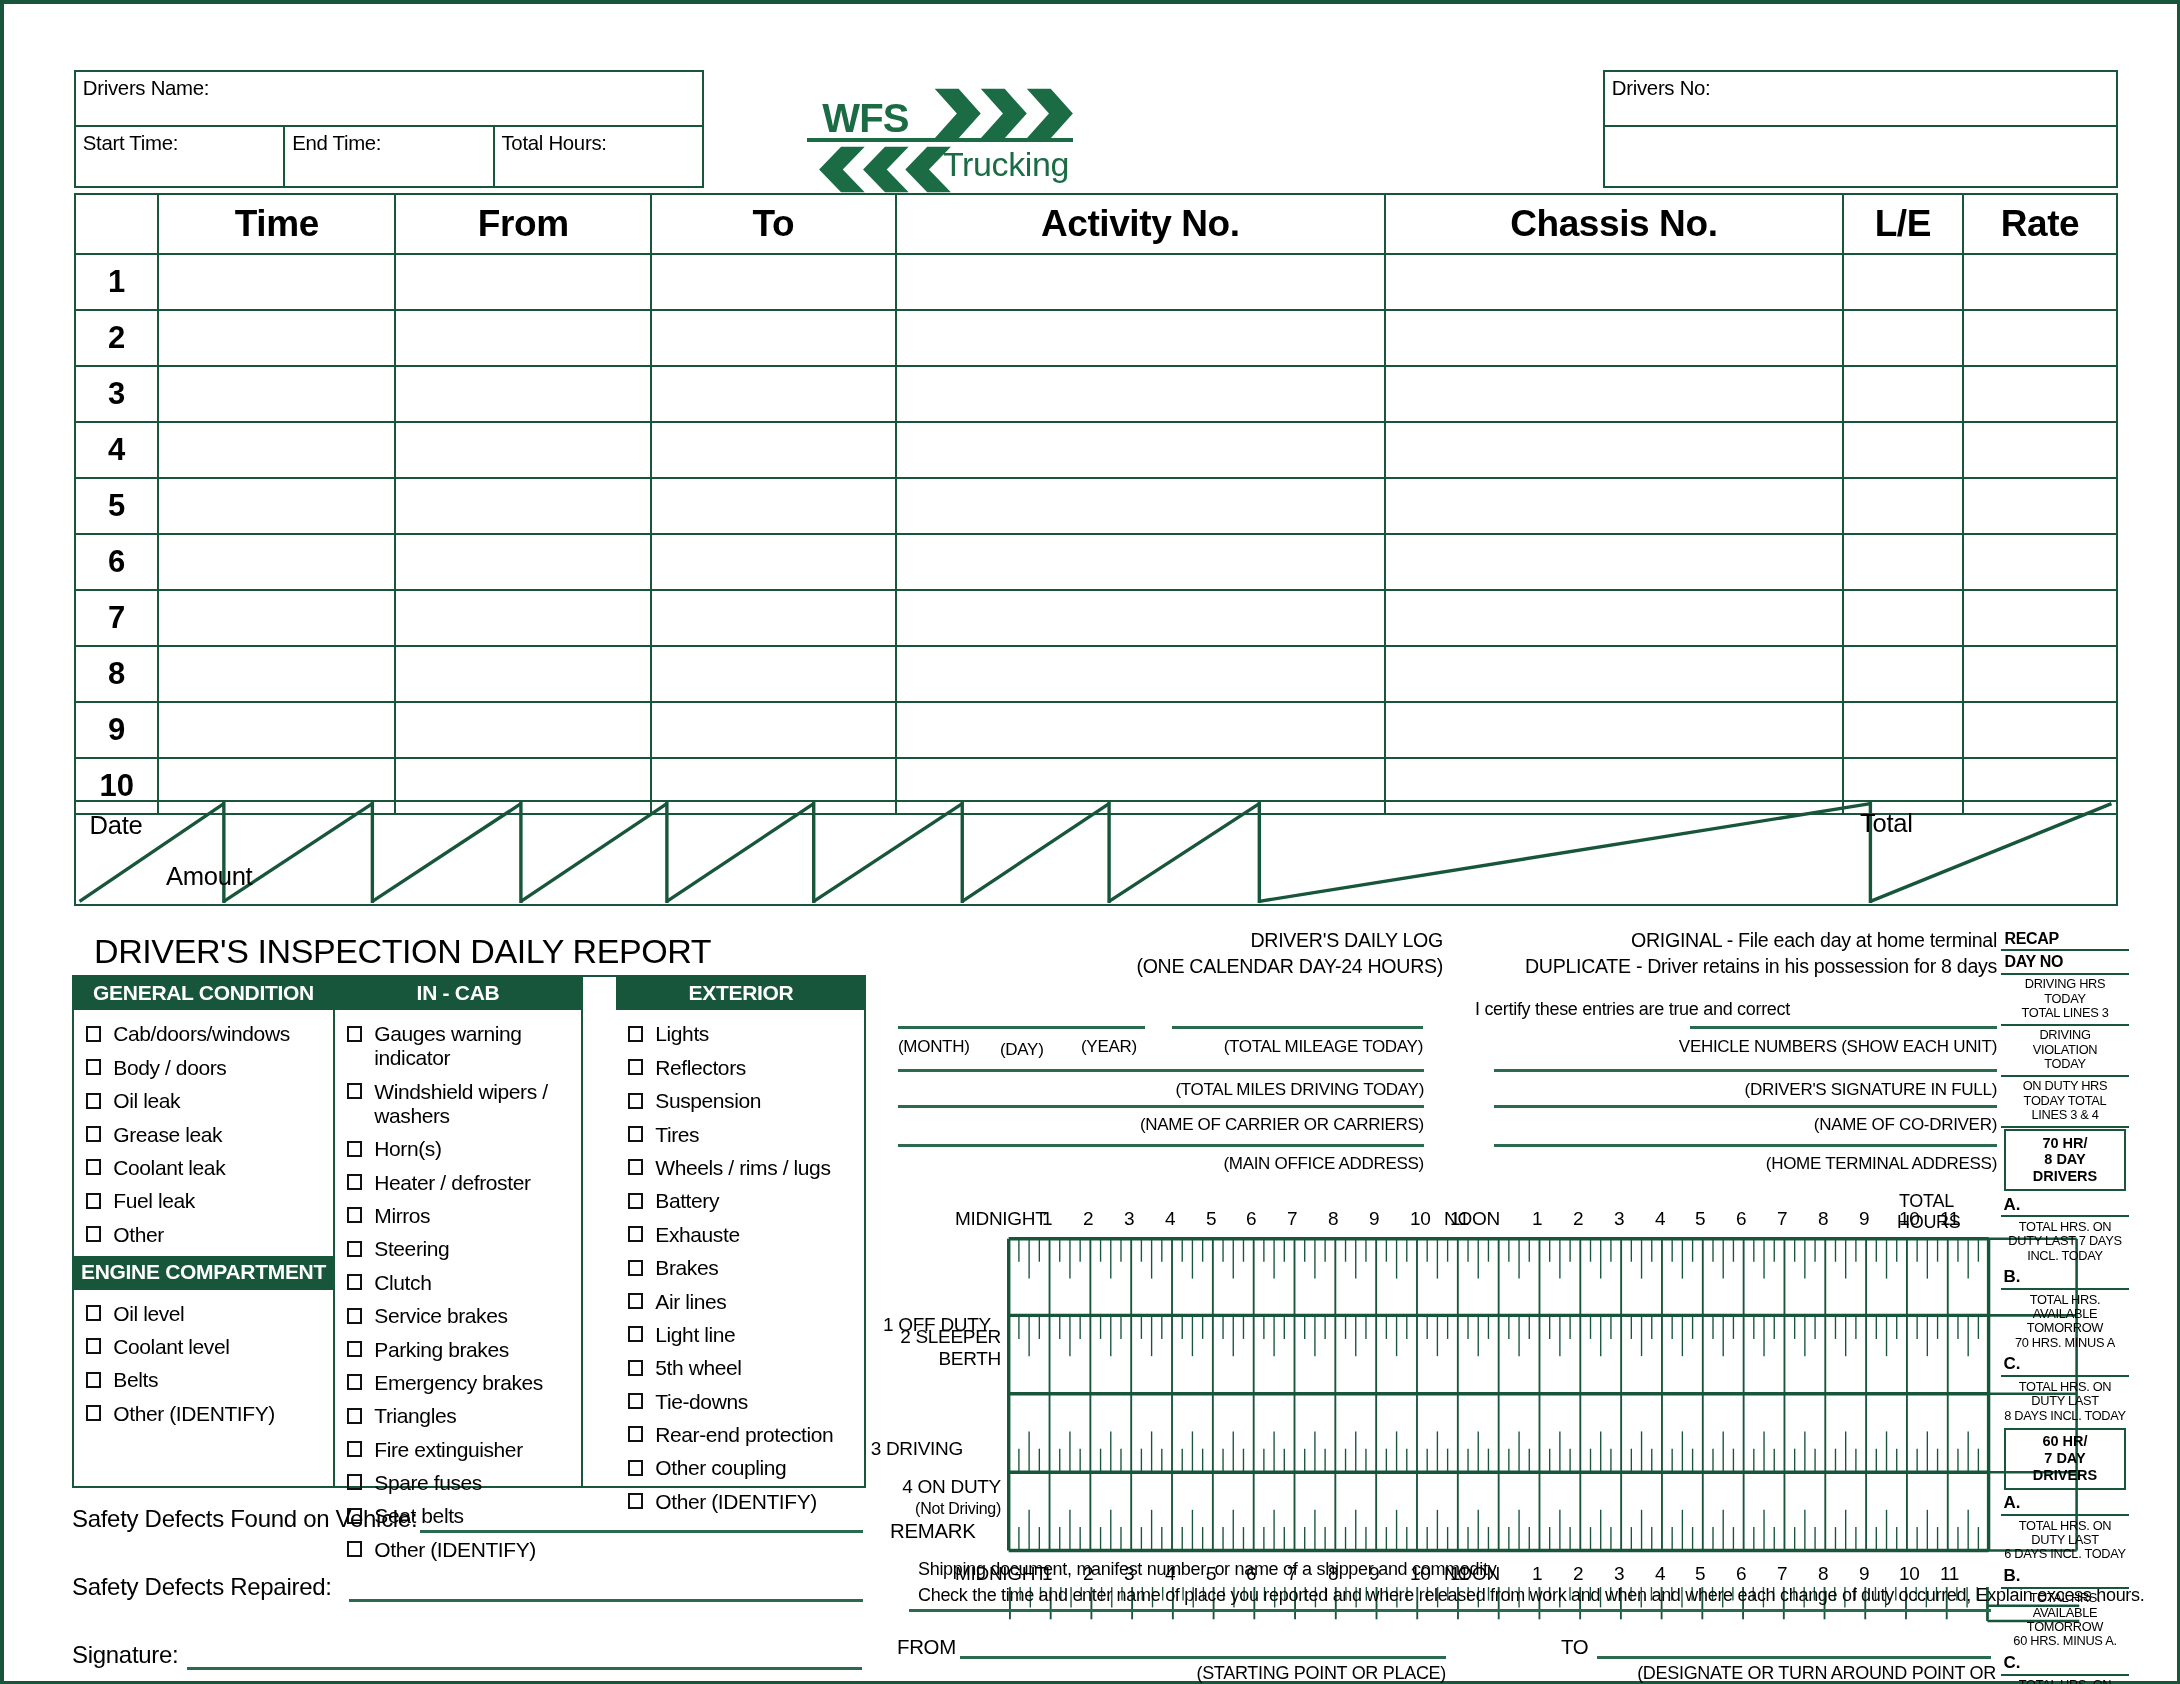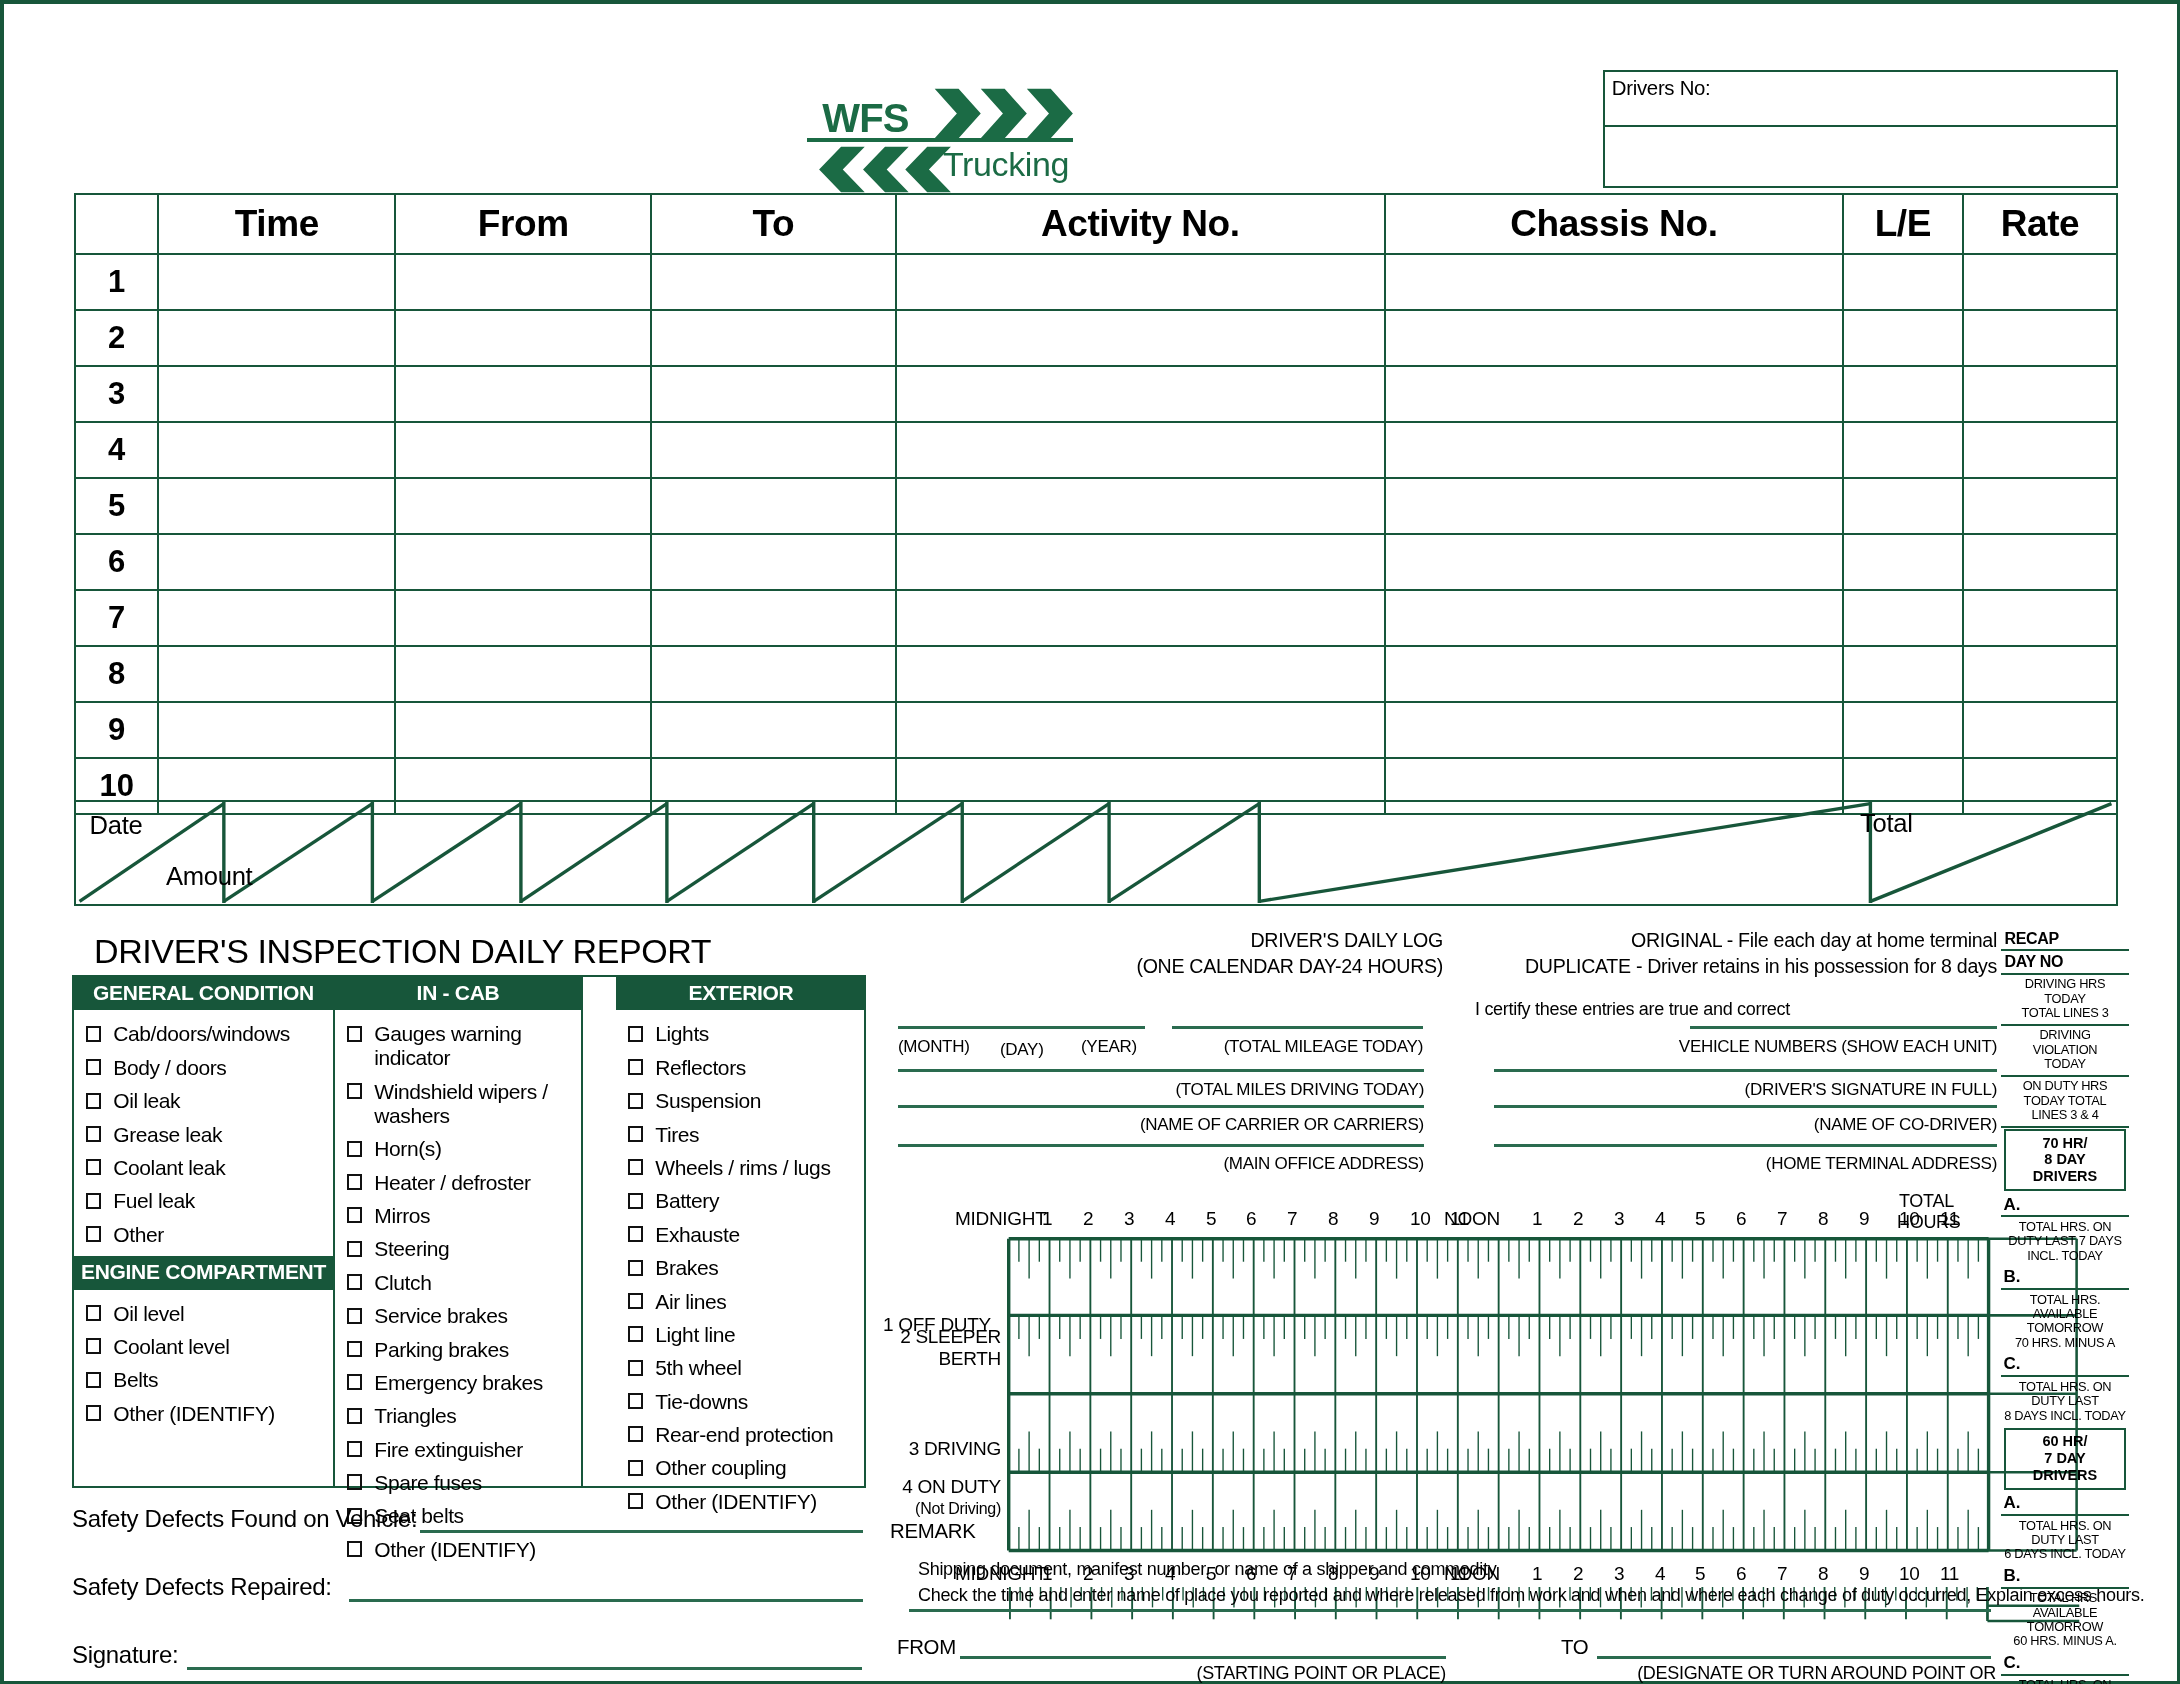--- a/index.html
+++ b/index.html
@@ -189,20 +189,36 @@
   }
   .rc-plain{font-size:12.8px;line-height:1.12;padding:2.6px 1.7px 3.4px 1.7px;letter-spacing:-0.3px;text-align:center;}
 </style>
 </head>
 <body>
 
 <div class="page">
 
   <div class="header">
 
+    <div class="hdr-left">
+      <div class="row1">
+        <div class="fld-lbl">Drivers Name:</div>
+      </div>
+      <div class="row2">
+        <div>
+          <div class="fld-lbl">Start Time:</div>
+        </div>
+        <div>
+          <div class="fld-lbl">End Time:</div>
+        </div>
+        <div>
+          <div class="fld-lbl">Total Hours:</div>
+        </div>
+      </div>
+    </div>
 
     <div class="logo">
       <div class="wfs">WFS</div>
       <svg class="chev" style="left:126px;top:10.2px;" width="145" height="53" viewBox="0 0 170 62">
         <path d="M2 2 L30 2 L56 31 L30 60 L2 60 L28 31 Z" fill="#1b6b45"></path>
         <path d="M56 2 L84 2 L110 31 L84 60 L56 60 L82 31 Z" fill="#1b6b45"></path>
         <path d="M110 2 L138 2 L164 31 L138 60 L110 60 L136 31 Z" fill="#1b6b45"></path>
       </svg>
       <div class="rule"></div>
       <svg class="chev" style="left:10.2px;top:68px;" width="136" height="49" viewBox="0 0 160 58">
@@ -1032,21 +1048,21 @@
       <div class="hourlbl" style="left: 1691px; top: 1559px;">5</div>
       <div class="hourlbl" style="left: 1732px; top: 1559px;">6</div>
       <div class="hourlbl" style="left: 1773px; top: 1559px;">7</div>
       <div class="hourlbl" style="left: 1814px; top: 1559px;">8</div>
       <div class="hourlbl" style="left: 1855px; top: 1559px;">9</div>
       <div class="hourlbl" style="left: 1895px; top: 1559px;">10</div>
       <div class="hourlbl" style="left: 1936px; top: 1559px;">11</div>
       <div style="position: absolute; left: 869px; width: 128px; top: 1283px; font-size: 19px; letter-spacing: -0.3px; text-align: center; margin-top: 27px;">1 OFF DUTY</div>
       <div style="position: absolute; left: 869px; width: 128px; top: 1322px; font-size: 19px; letter-spacing: -0.3px; text-align: right;">2 SLEEPER</div>
       <div style="position: absolute; left: 869px; width: 128px; top: 1344px; font-size: 19px; letter-spacing: -0.3px; text-align: right;">BERTH</div>
-      <div style="position: absolute; left: 869px; width: 128px; top: 1434px; font-size: 19px; letter-spacing: -0.3px; text-align: right;">3 DRIVING</div>
+      <div style="position: absolute; left: 831px; width: 128px; top: 1434px; font-size: 19px; letter-spacing: -0.3px; text-align: right;">3 DRIVING</div>
       <div style="position: absolute; left: 869px; width: 128px; top: 1472px; font-size: 19px; letter-spacing: -0.3px; text-align: right;">4 ON DUTY</div>
       <div style="position: absolute; left: 869px; width: 128px; top: 1496px; font-size: 16px; letter-spacing: -0.3px; text-align: right;">(Not Driving)</div>
       <svg width="94" height="317" style="position: absolute; left: 1983px; top: 1233px;" viewBox="0 0 110 372">
         <line x1="0" y1="2" x2="105" y2="2" stroke="#17563a" stroke-width="3"></line>
         <line x1="0" y1="92" x2="105" y2="92" stroke="#17563a" stroke-width="3"></line>
         <line x1="0" y1="184" x2="105" y2="184" stroke="#17563a" stroke-width="3"></line>
         <line x1="0" y1="276" x2="105" y2="276" stroke="#17563a" stroke-width="3"></line>
         <line x1="0" y1="368" x2="105" y2="368" stroke="#17563a" stroke-width="3"></line>
         <line x1="105" y1="2" x2="105" y2="368" stroke="#17563a" stroke-width="3"></line>
       </svg>

